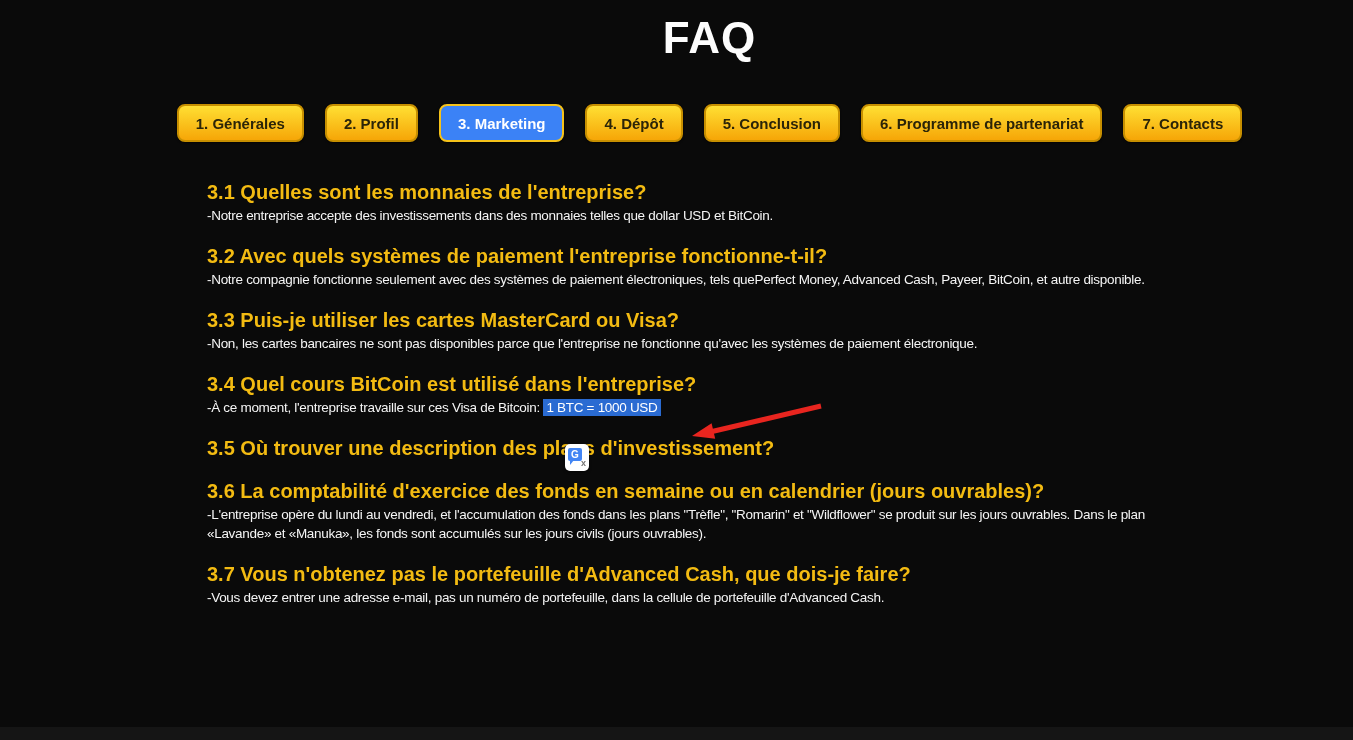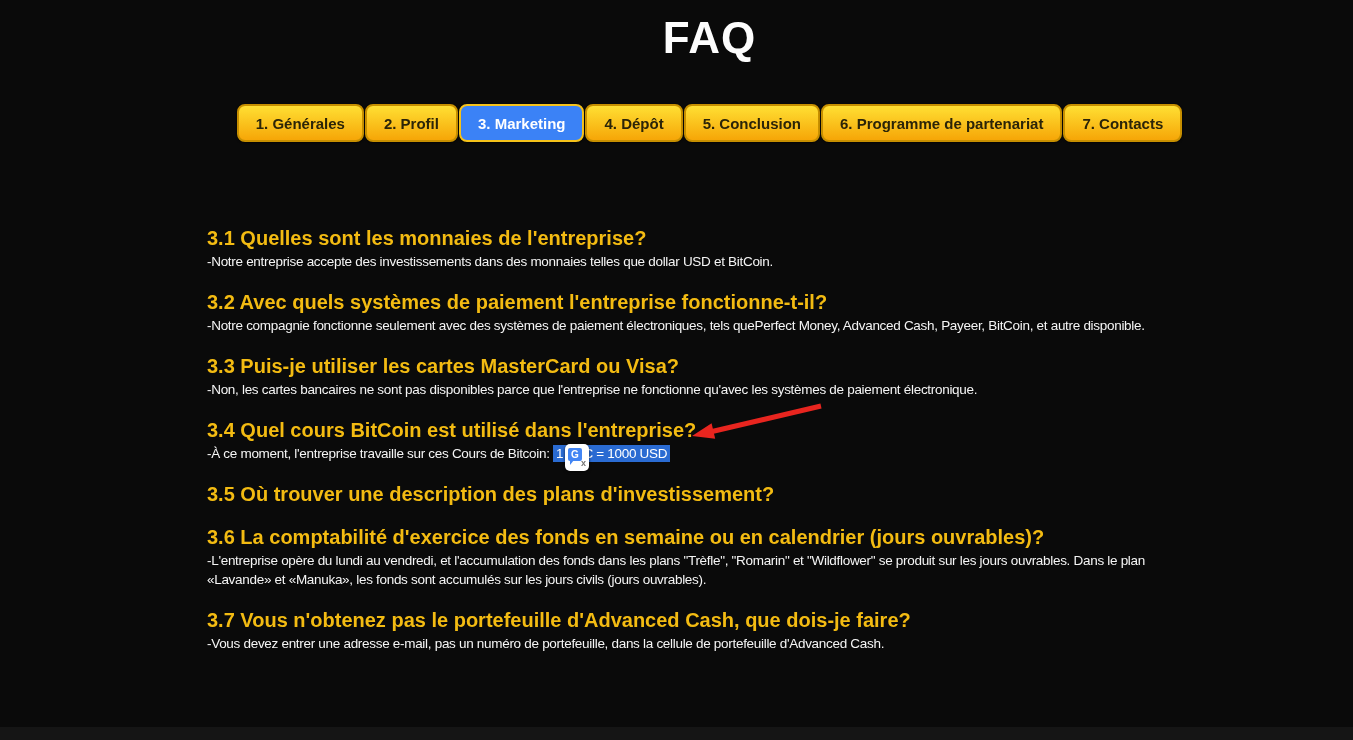--- a/index.html
+++ b/index.html
@@ -20,21 +20,21 @@
     width: 1005px;
     margin-left: 207px;
     line-height: 52px;
   }
   .tabs-row {
     width: 1005px;
     margin-left: 207px;
     margin-top: 40px;
     display: flex;
     justify-content: center;
-    gap: 1px;
+    gap: 21px;
     border-radius: 18px;
   }
   .tab-btn {
     height: 38px;
     padding: 0 17px;
     border: 2px solid #c78f00;
     border-radius: 8px;
     background: linear-gradient(#ffdf33, #f6a607);
     color: #2b2408;
     font-family: "Liberation Sans", sans-serif;
@@ -45,21 +45,21 @@
     box-shadow: 0 1px 2px rgba(0,0,0,.6);
   }
   .tab-btn.active {
     background: #3b82f6;
     color: #ffffff;
     border: 2px solid #f5c21a;
   }
   .content {
     width: 1005px;
     margin-left: 207px;
-    margin-top: 84px;
+    margin-top: 38px;
   }
   .faq-section { margin-bottom: 19px; }
   .faq-heading {
     color: #f3bb12;
     font-size: 20px;
     font-weight: bold;
     line-height: 24px;
   }
   .faq-body {
     color: #f5f5f5;
@@ -149,21 +149,21 @@
     <p class="faq-body">-Notre compagnie fonctionne seulement avec des systèmes de paiement électroniques, tels quePerfect Money, Advanced Cash, Payeer, BitCoin, et autre disponible.</p>
   </section>
 
   <section class="faq-section">
     <h3 class="faq-heading">3.3 Puis-je utiliser les cartes MasterCard ou Visa?</h3>
     <p class="faq-body">-Non, les cartes bancaires ne sont pas disponibles parce que l'entreprise ne fonctionne qu'avec les systèmes de paiement électronique.</p>
   </section>
 
   <section class="faq-section">
     <h3 class="faq-heading">3.4 Quel cours BitCoin est utilisé dans l'entreprise?</h3>
-    <p class="faq-body"><span>-À ce moment, l'entreprise travaille sur ces Cours de Bitcoin: </span><span class="selection-highlight">1 BTC = 1000 USD</span></p>
+    <p class="faq-body"><span>-À ce moment, l'entreprise travaille sur ces Visa de Bitcoin: </span><span class="selection-highlight">1 BTC = 1000 USD</span></p>
   </section>
 
   <section class="faq-section">
     <h3 class="faq-heading">3.5 Où trouver une description des plans d'investissement?</h3>
   </section>
 
   <section class="faq-section">
     <h3 class="faq-heading">3.6 La comptabilité d'exercice des fonds en semaine ou en calendrier (jours ouvrables)?</h3>
     <p class="faq-body">-L'entreprise opère du lundi au vendredi, et l'accumulation des fonds dans les plans "Trèfle", "Romarin" et "Wildflower" se produit sur les jours ouvrables. Dans le plan «Lavande» et «Manuka», les fonds sont accumulés sur les jours civils (jours ouvrables).</p>
   </section>

